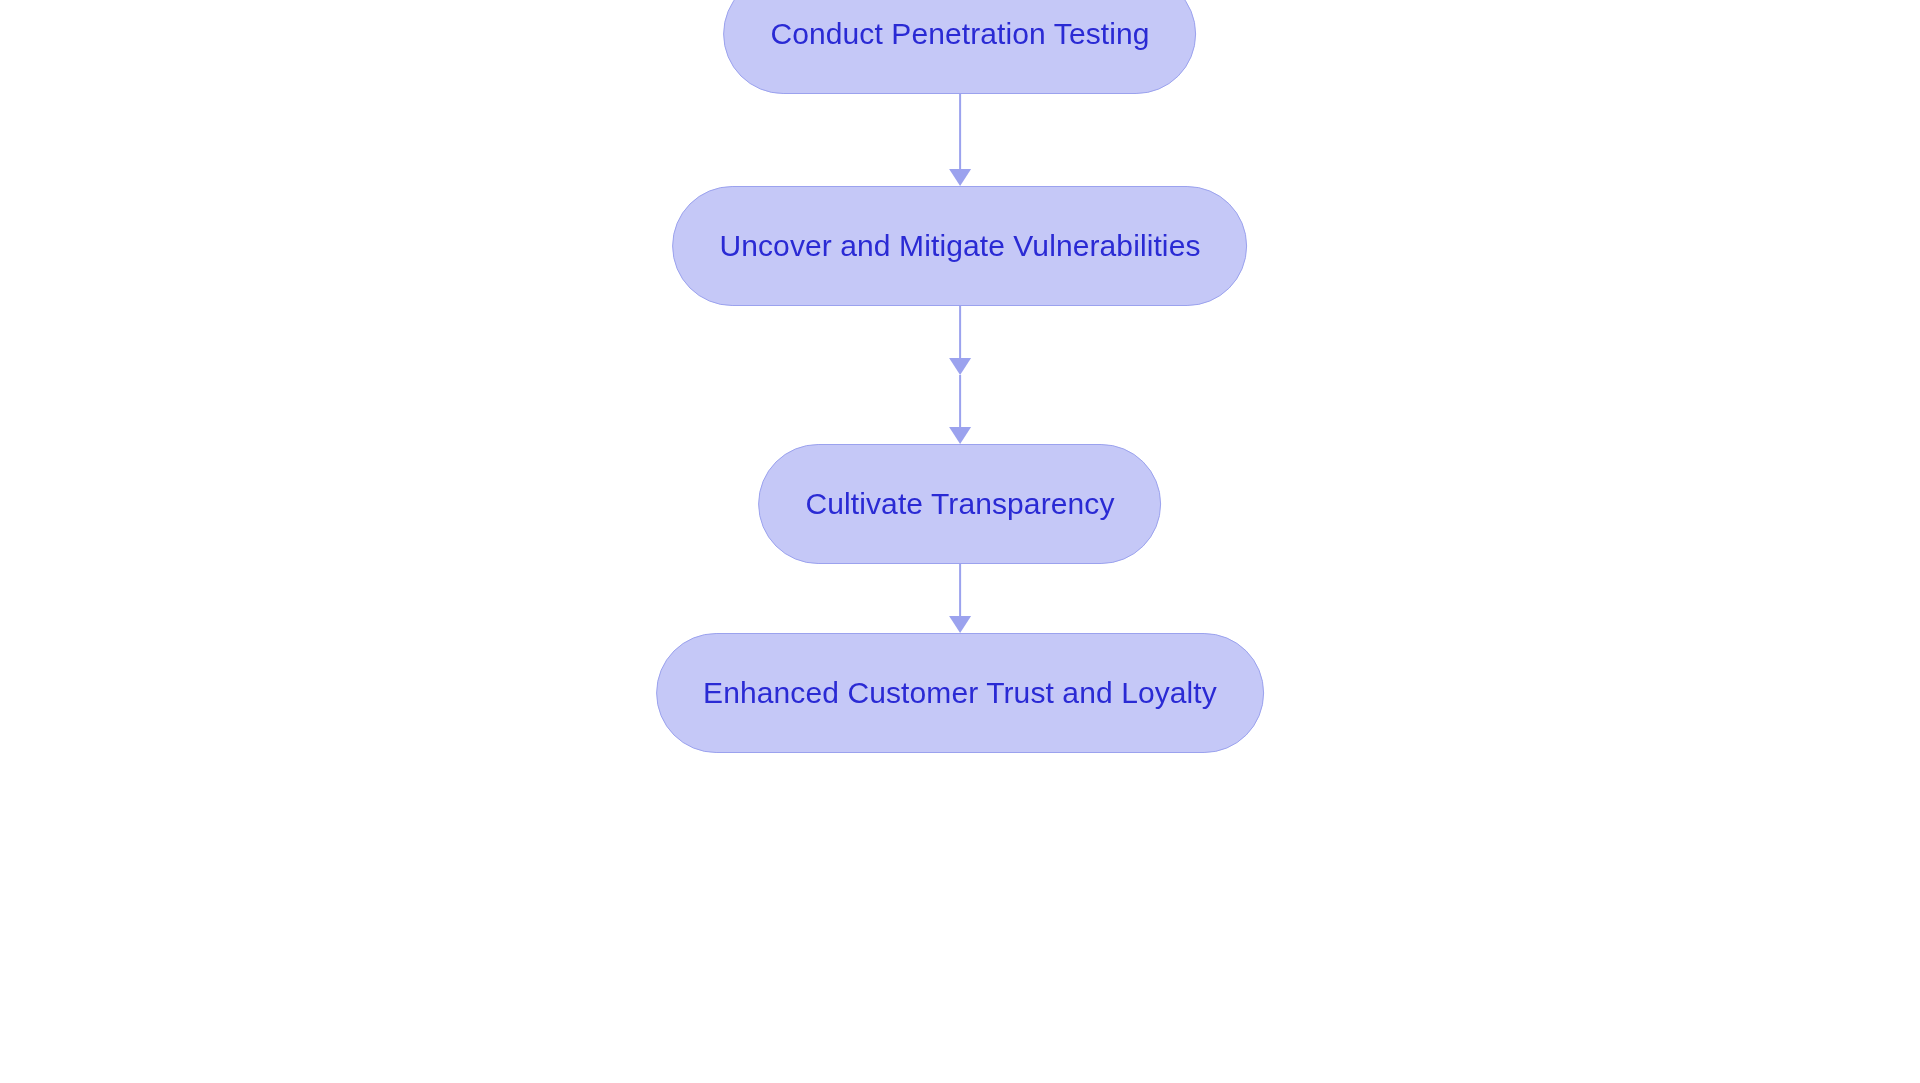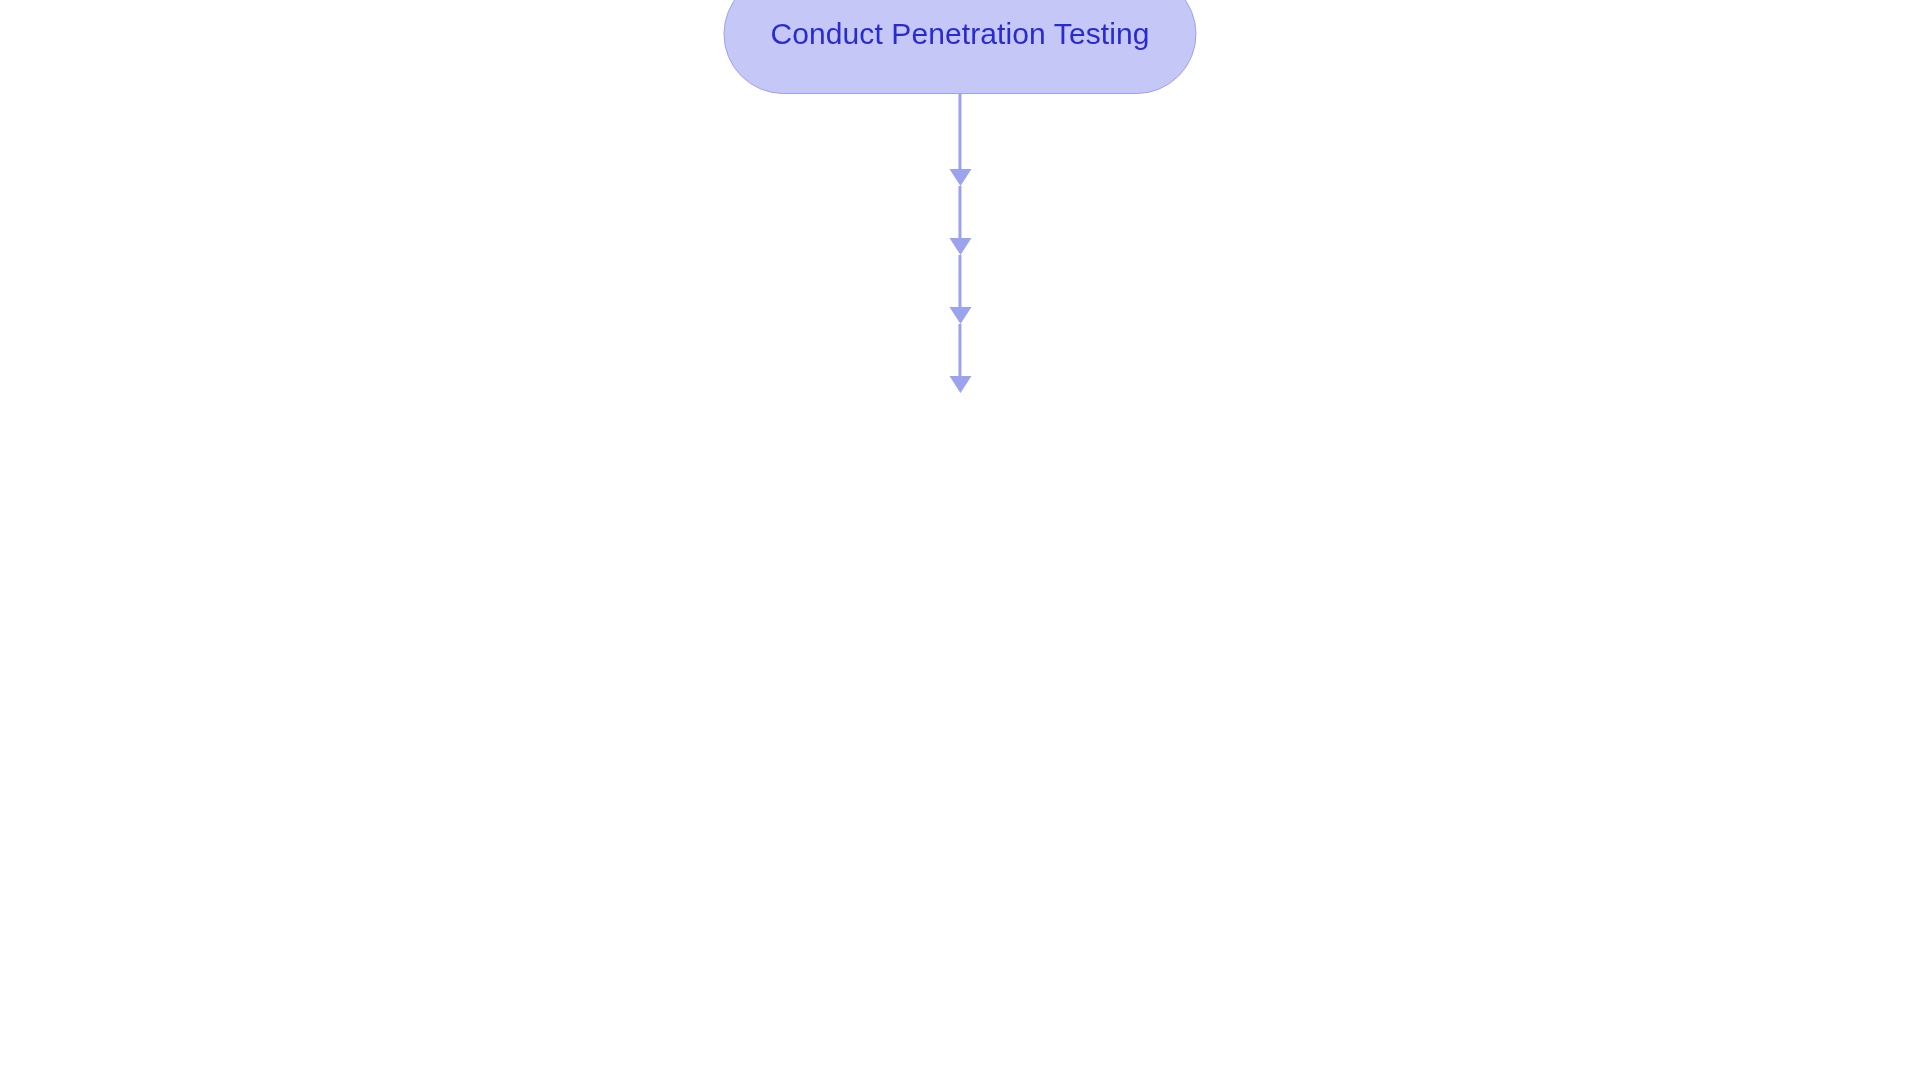--- a/index.html
+++ b/index.html
@@ -80,33 +80,36 @@
 <div id="flowchart-canvas">
   <div class="flow-column">
 
     <div class="flow-node">Conduct Penetration Testing</div>
 
     <div class="flow-connector" style="height:92px">
       <div class="connector-shaft"></div>
       <div class="connector-head"></div>
     </div>
 
+    <div class="flow-node">Uncover and Mitigate Vulnerabilities</div>
 
     <div class="flow-connector" style="height:69px">
       <div class="connector-shaft"></div>
       <div class="connector-head"></div>
     </div>
 
 
     <div class="flow-connector" style="height:69px">
       <div class="connector-shaft"></div>
       <div class="connector-head"></div>
     </div>
 
+    <div class="flow-node">Cultivate Transparency</div>
 
     <div class="flow-connector" style="height:69px">
       <div class="connector-shaft"></div>
       <div class="connector-head"></div>
     </div>
 
+    <div class="flow-node">Enhanced Customer Trust and Loyalty</div>
 
   </div>
 </div>
 
 </body></html>

